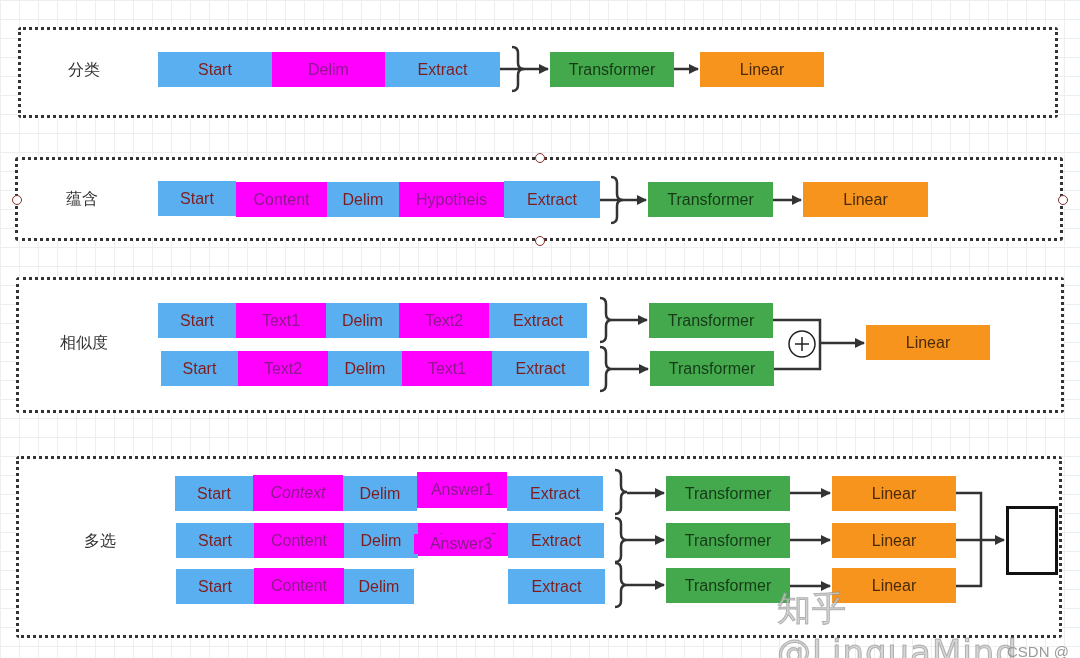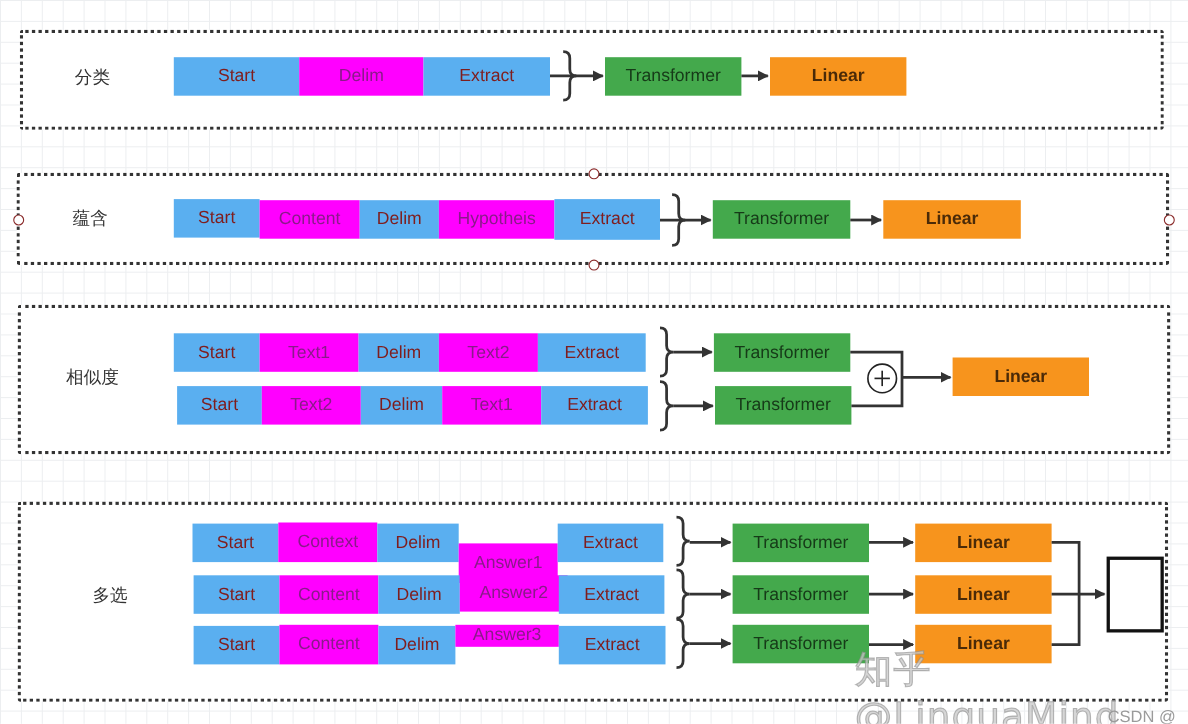--- a/index.html
+++ b/index.html
@@ -20,21 +20,21 @@
     position:absolute;font-size:16px;color:#333;
     font-family:"DejaVu Sans",sans-serif;
   }
   .blk{
     position:absolute;height:35px;display:flex;align-items:center;justify-content:center;
     font-size:16px;color:#2a3a4a;box-sizing:border-box;
   }
   .c-blue{background:#5aaff0;color:#7f1d1d;}
   .c-pink{background:#ff00ff;color:#8a1a8a;}
   .c-green{background:#44a94c;color:#163a18;}
-  .c-orange{background:#f7941d;color:#4a2a08;font-weight:bold;}
+  .c-orange{background:#f7941d;color:#4a2a08;}
   svg.overlay{position:absolute;left:0;top:0;pointer-events:none;}
   .handle{position:absolute;width:8px;height:8px;border:1px solid #8a2a2a;border-radius:50%;background:#fff;}
   .outbox{position:absolute;border:3px solid #111;background:#fff;box-sizing:border-box;}
   .wm{position:absolute;font-size:34px;color:rgba(200,200,200,0.75);font-family:"DejaVu Sans",sans-serif;letter-spacing:1px;
       -webkit-text-stroke:1px rgba(140,140,140,0.6);}
   .wm2{position:absolute;font-size:15px;color:#9a9a9a;}
   .wm3{position:absolute;font-size:9px;color:#dcdcdc;}
 </style>
 </head>
 <body>
@@ -76,35 +76,35 @@
 <div class="blk c-blue" style="left:492px;top:351px;width:97px;">Extract</div>
 
 <div class="blk c-green" style="left:649px;top:303px;width:124px;">Transformer</div>
 <div class="blk c-green" style="left:650px;top:351px;width:124px;">Transformer</div>
 <div class="blk c-orange" style="left:866px;top:325px;width:124px;">Linear</div>
 
 <div class="section" style="left:16px;top:456px;width:1046px;height:182px;"></div>
 <div class="label" style="left:84px;top:531px;">多选</div>
 
 <div class="blk c-blue" style="left:175px;top:476px;width:78px;">Start</div>
-<div class="blk c-pink" style="left:253px;top:475px;width:90px;height:36px;">Context</div>
+<div class="blk c-pink" style="left:253px;top:475px;width:90px;height:36px;font-style:italic;">Context</div>
 <div class="blk c-blue" style="left:343px;top:476px;width:74px;">Delim</div>
-<div class="blk c-pink" style="left:417px;top:494px;width:90px;height:36px;">Answer1</div>
+<div class="blk c-pink" style="left:417px;top:472px;width:90px;height:36px;">Answer1</div>
 <div class="blk c-blue" style="left:507px;top:476px;width:96px;">Extract</div>
 
 <div class="blk c-blue" style="left:176px;top:523px;width:78px;">Start</div>
 <div class="blk c-pink" style="left:254px;top:523px;width:90px;">Content</div>
 <div class="blk c-blue" style="left:344px;top:523px;width:74px;">Delim</div>
 <div class="blk c-pink" style="left:418px;top:523px;width:98px;height:33px;">Answer2</div>
 <div class="blk c-blue" style="left:508px;top:523px;width:96px;">Extract</div>
 
 <div class="blk c-blue" style="left:176px;top:569px;width:78px;">Start</div>
 <div class="blk c-pink" style="left:254px;top:568px;width:90px;height:36px;">Content</div>
 <div class="blk c-blue" style="left:344px;top:569px;width:70px;">Delim</div>
-<div class="blk c-pink" style="left:414px;top:568px;width:94px;height:20px;">Answer3</div>
+<div class="blk c-pink" style="left:414px;top:534px;width:94px;height:20px;">Answer3</div>
 <div class="blk c-blue" style="left:508px;top:569px;width:97px;">Extract</div>
 
 <div class="blk c-green" style="left:666px;top:476px;width:124px;">Transformer</div>
 <div class="blk c-green" style="left:666px;top:523px;width:124px;">Transformer</div>
 <div class="blk c-green" style="left:666px;top:568px;width:124px;">Transformer</div>
 <div class="blk c-orange" style="left:832px;top:476px;width:124px;">Linear</div>
 <div class="blk c-orange" style="left:832px;top:523px;width:124px;">Linear</div>
 <div class="blk c-orange" style="left:832px;top:568px;width:124px;">Linear</div>
 <div class="outbox" style="left:1006px;top:506px;width:52px;height:69px;"></div>
 

